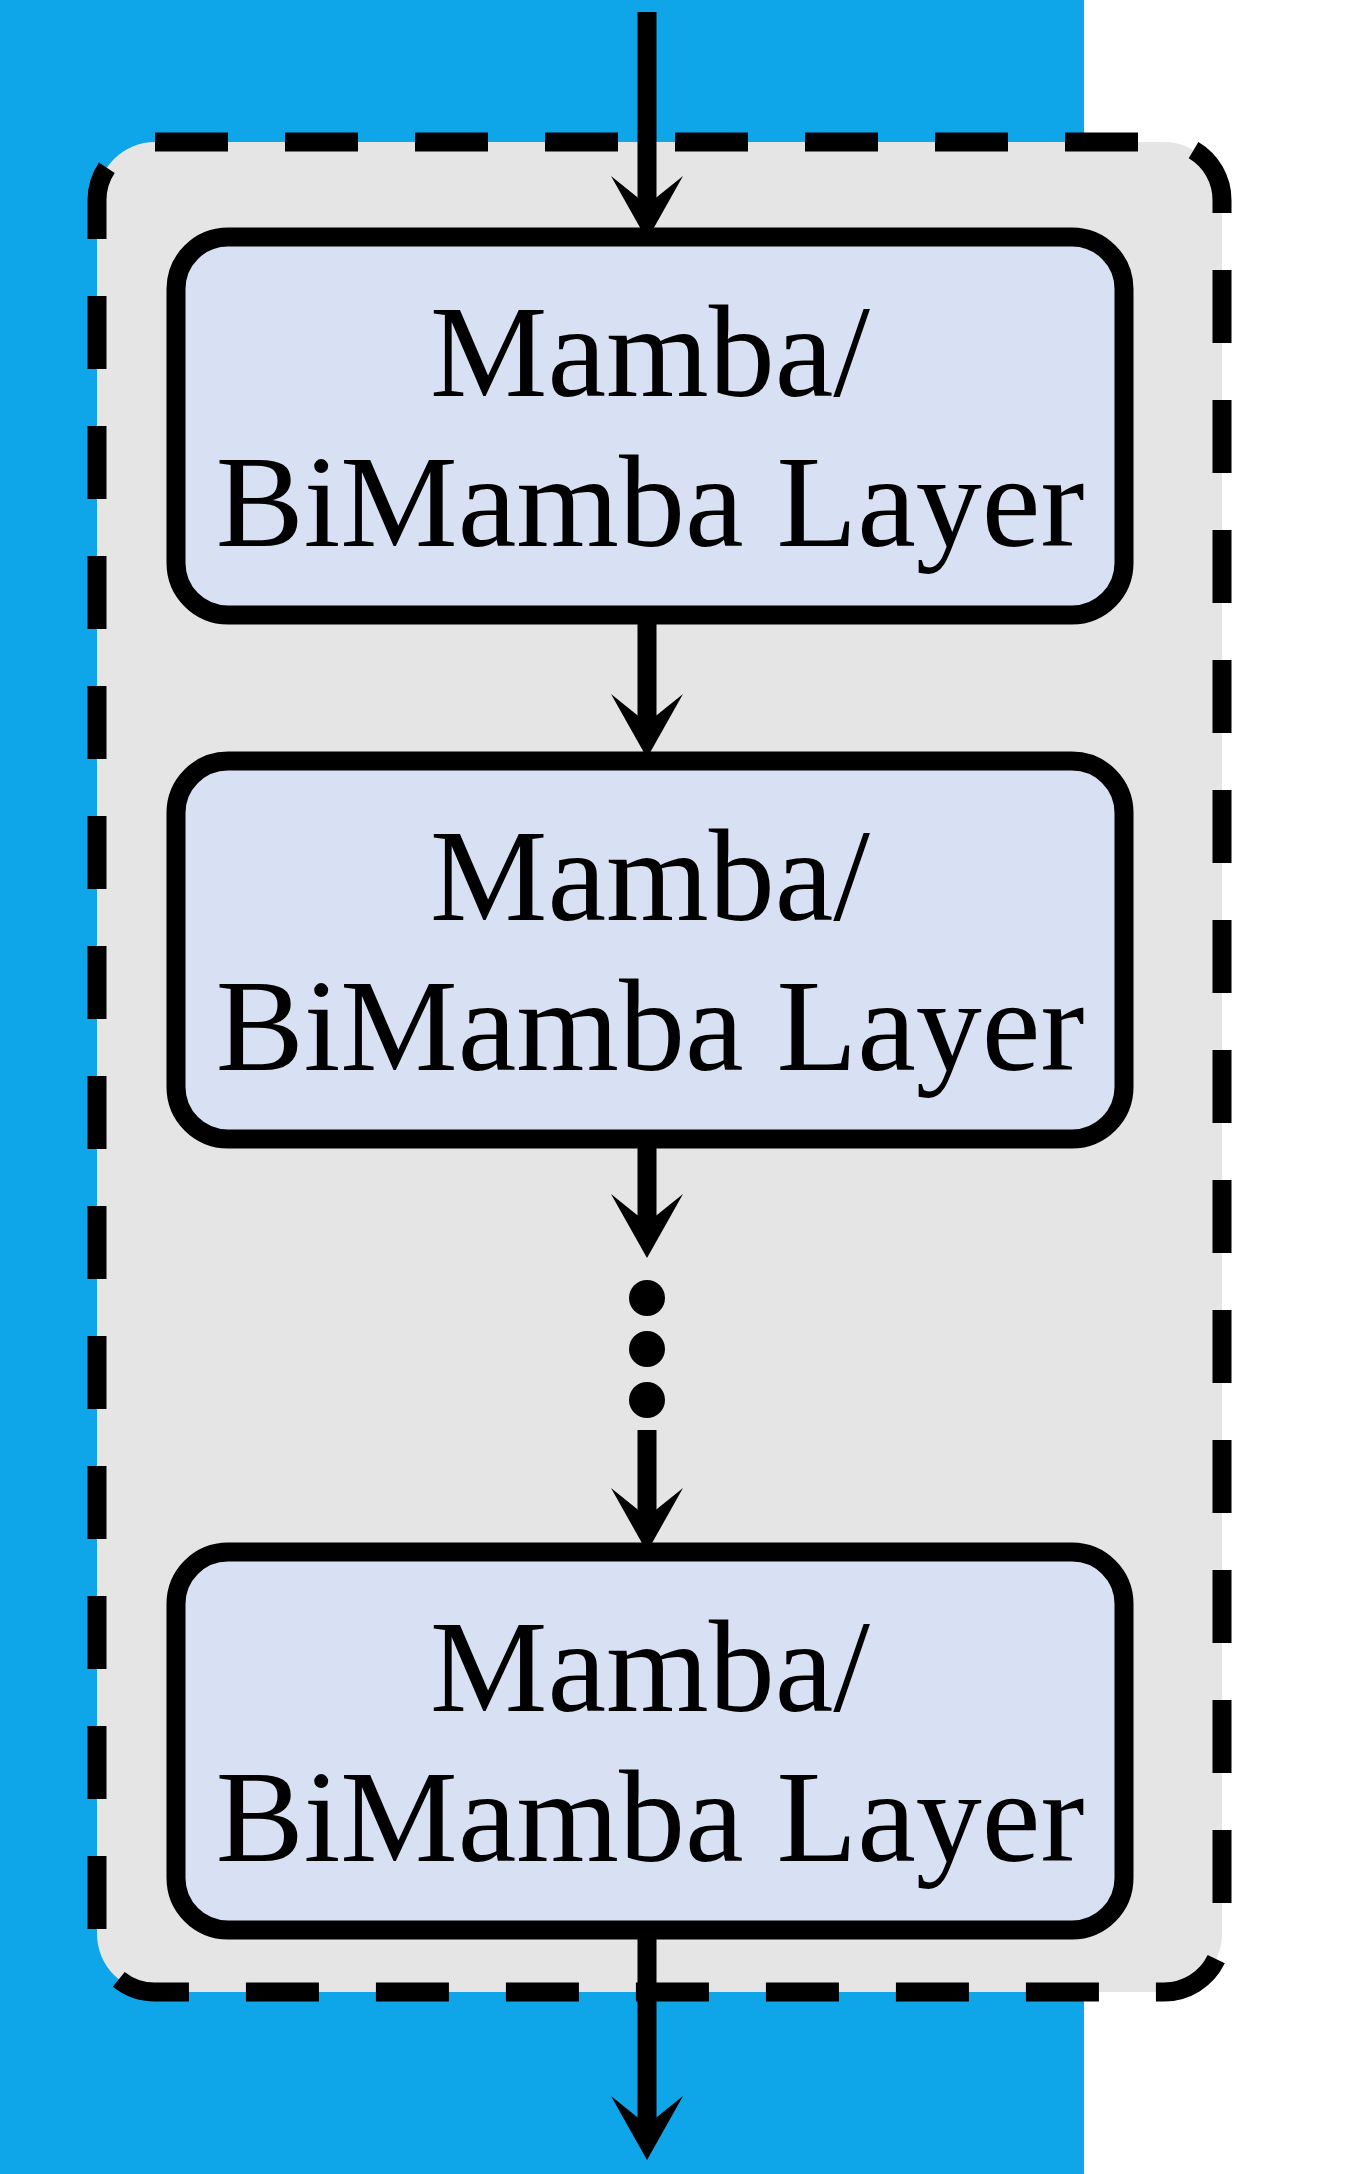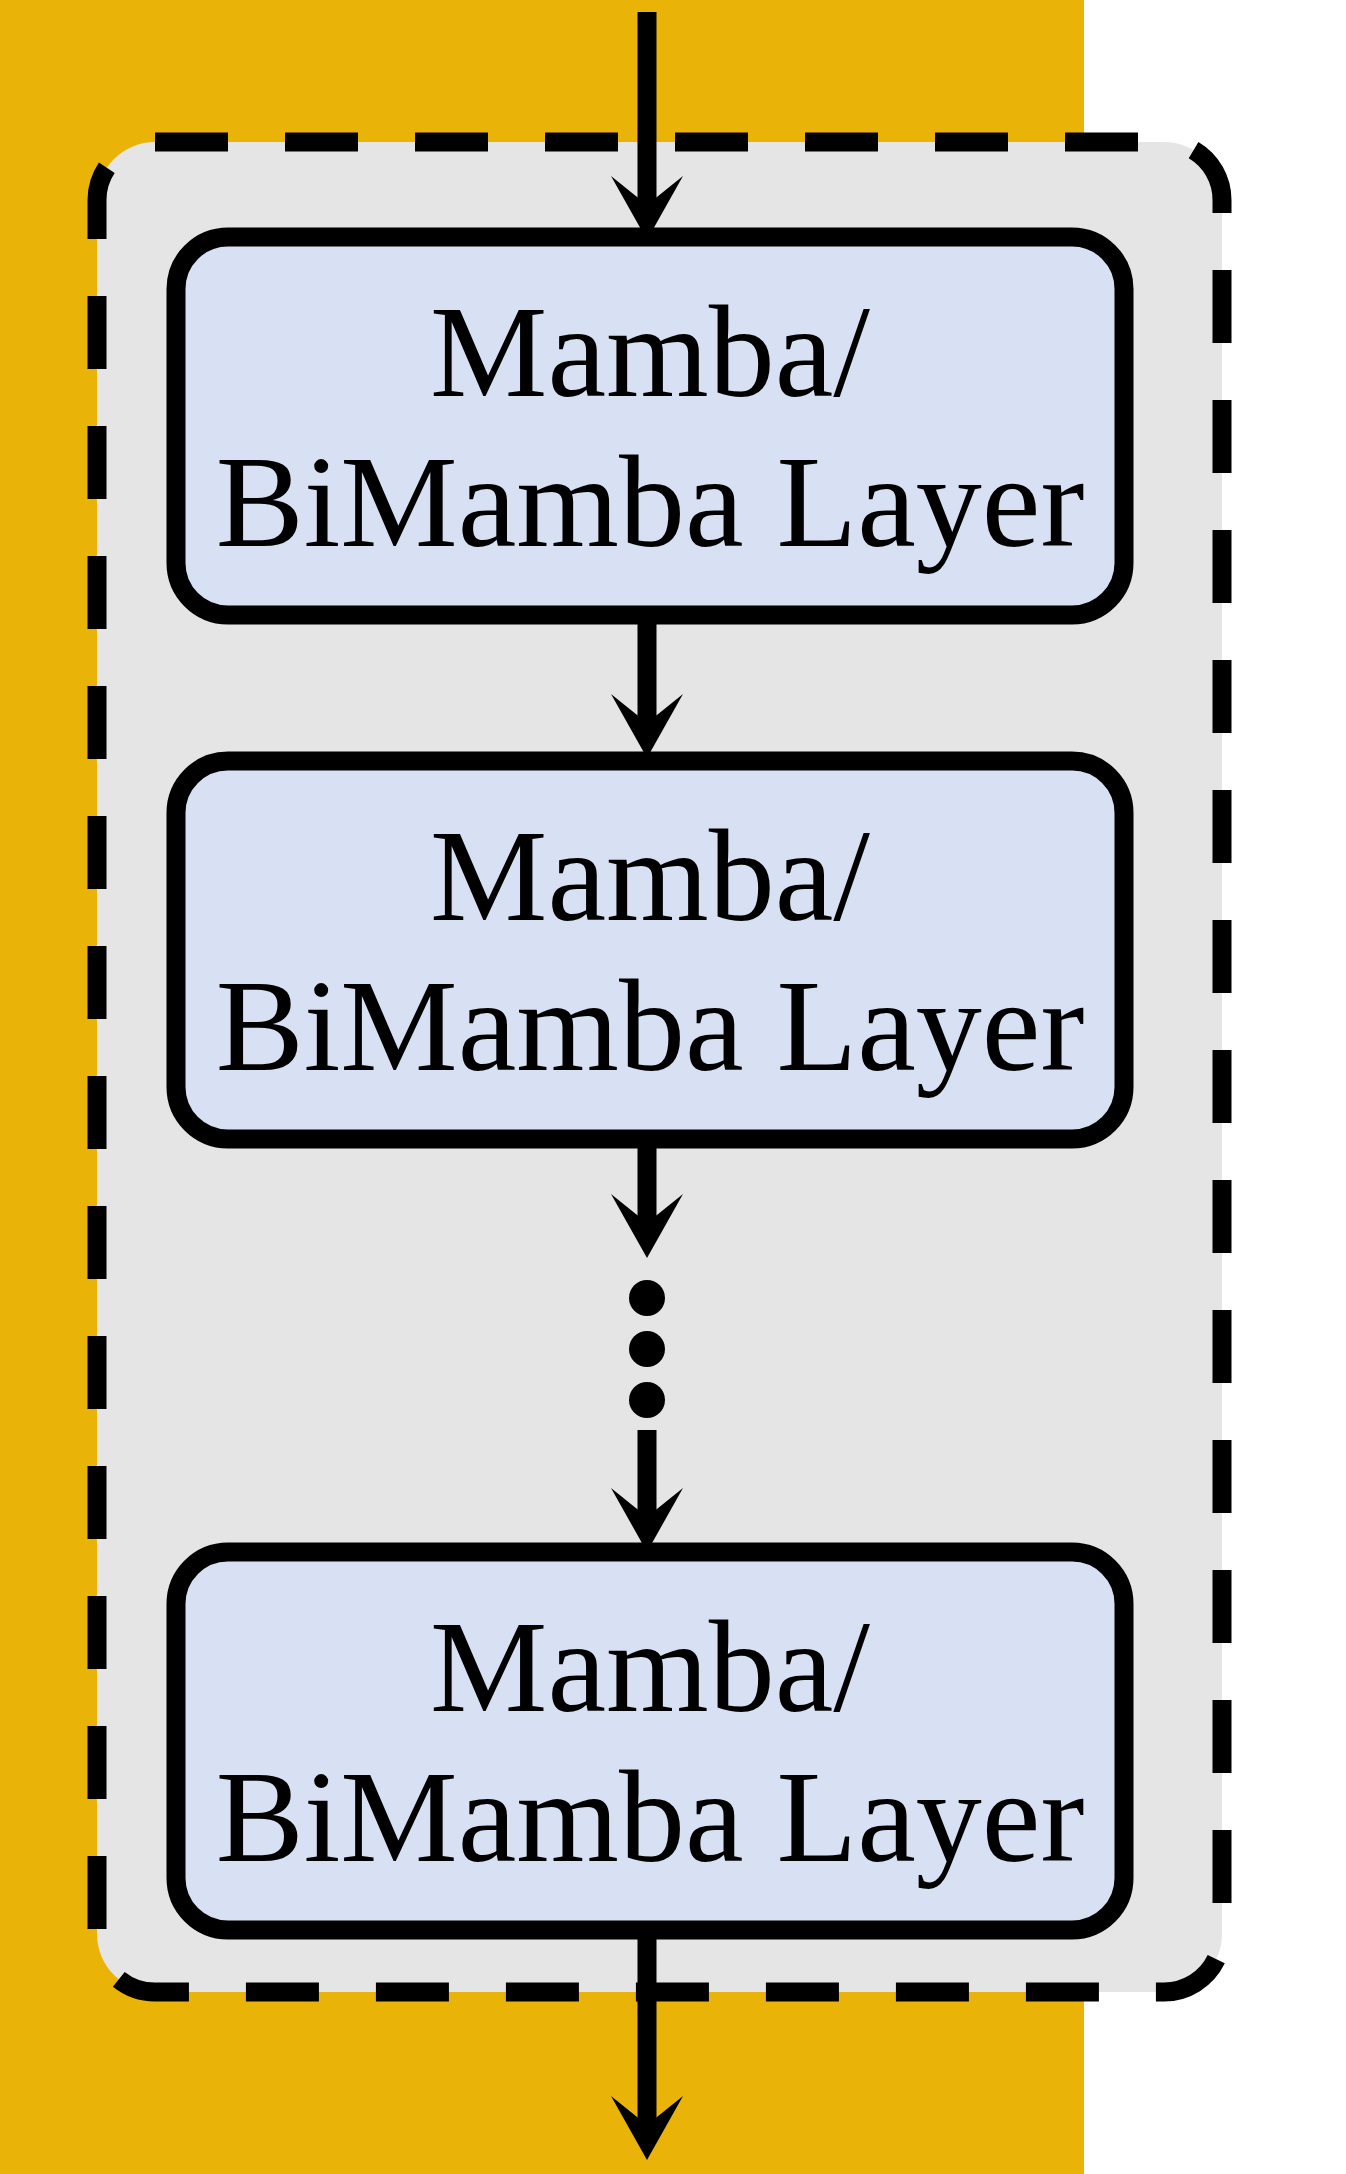--- a/index.html
+++ b/index.html
@@ -4,21 +4,21 @@
 <style>
   html, body {
     margin: 0;
     padding: 0;
     background: #ffffff;
   }
   .canvas {
     position: relative;
     width: 1084px;
     height: 2174px;
-    background: #eab308;
+    background: #0ea5e9;
     font-family: "Liberation Serif", "DejaVu Serif", serif;
   }
   .canvas svg {
     position: absolute;
     inset: 0;
     display: block;
   }
   .block-label {
     font-family: "Liberation Serif", "DejaVu Serif", serif;
     font-size: 132px;

